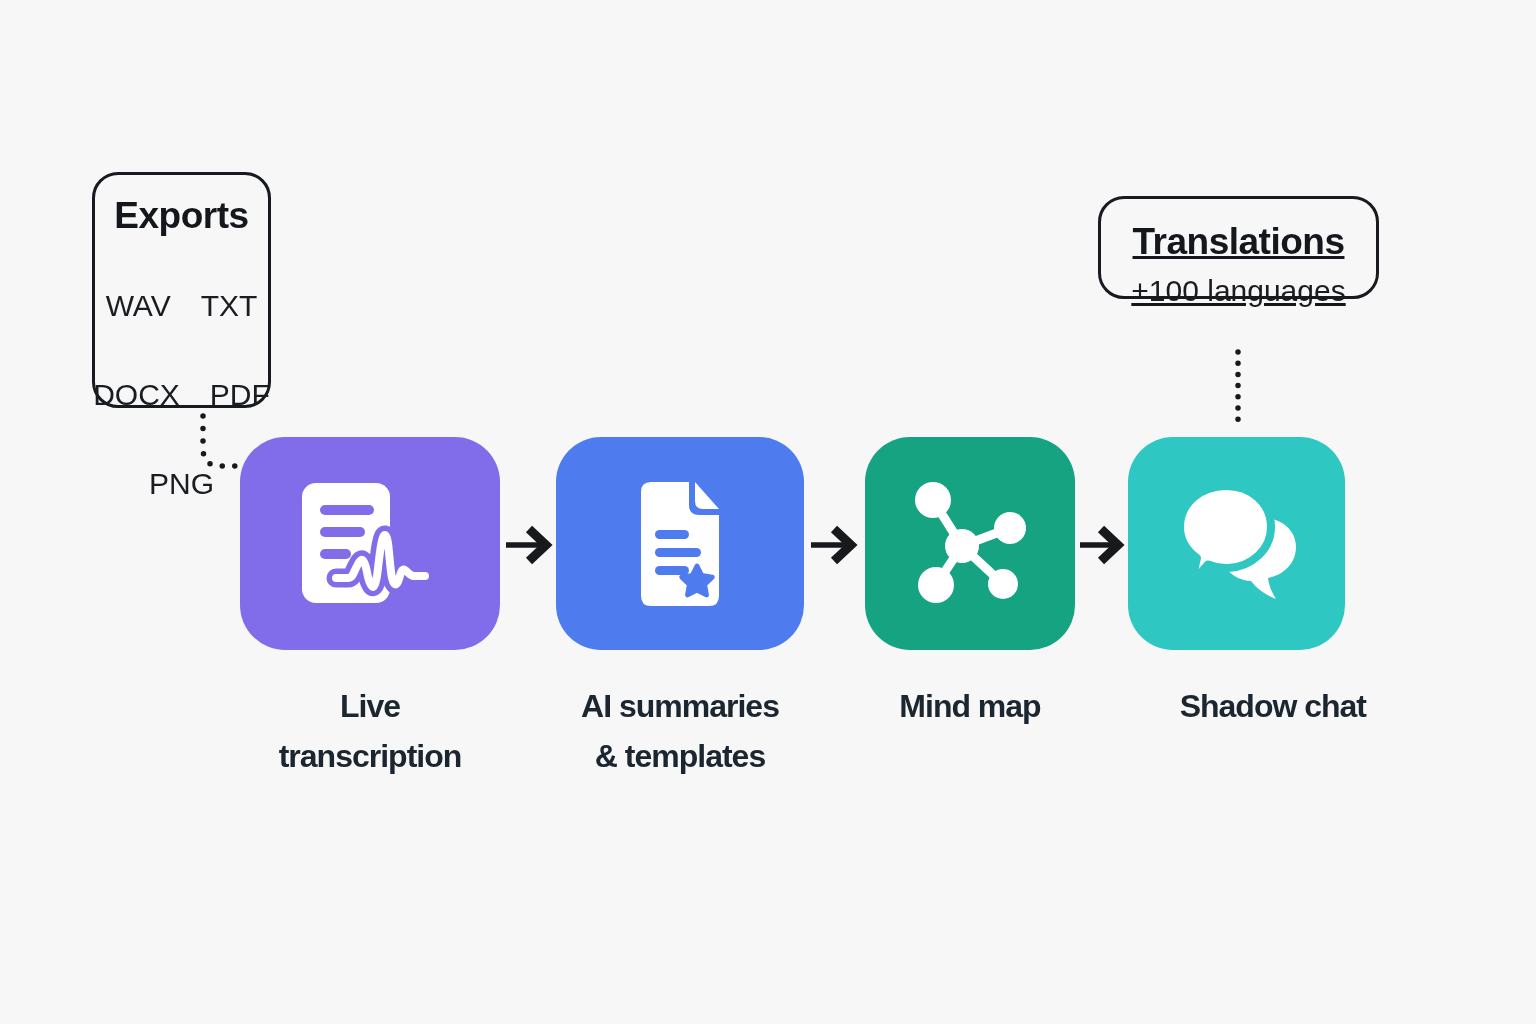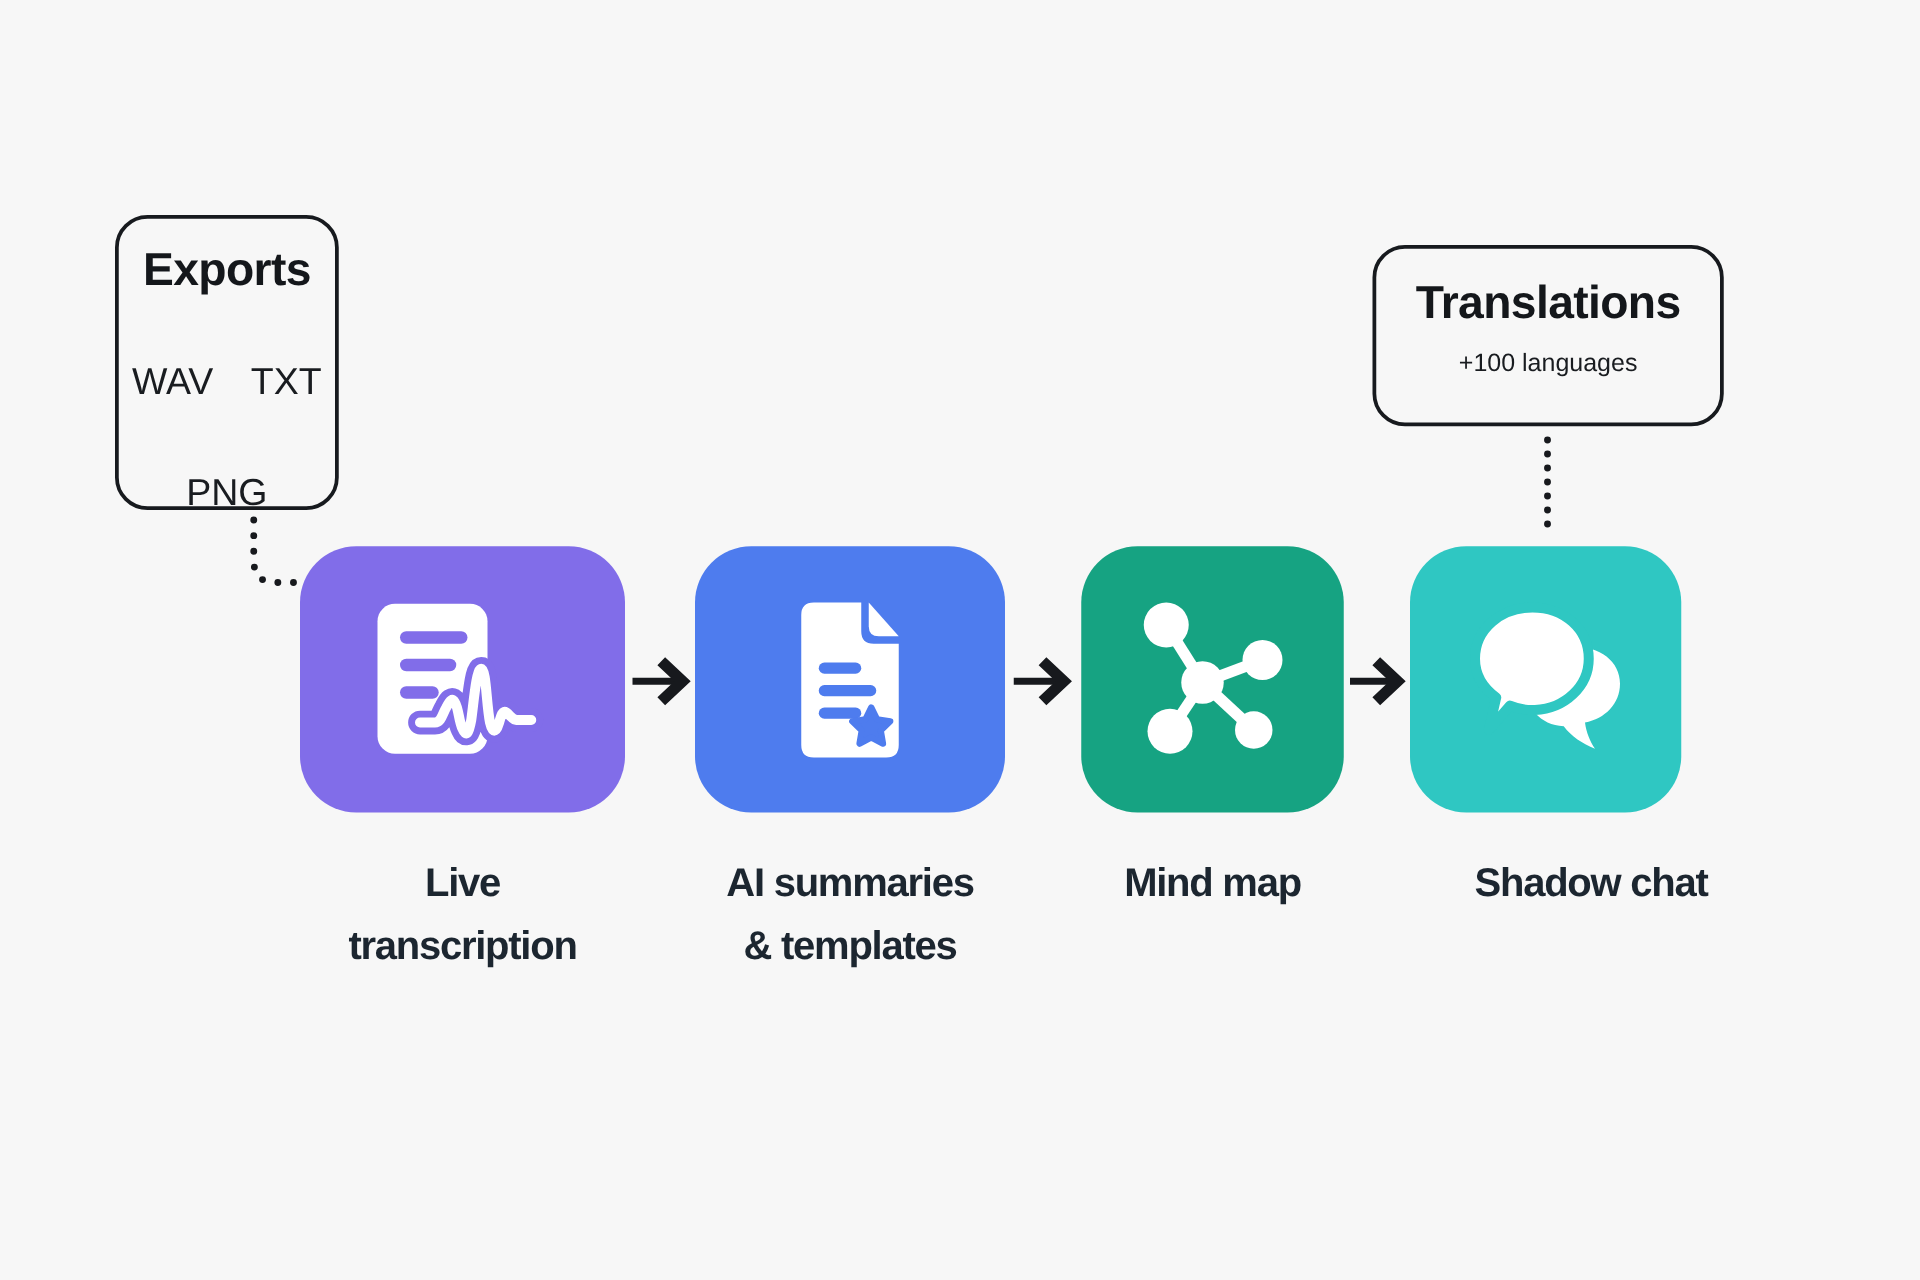--- a/index.html
+++ b/index.html
@@ -10,24 +10,24 @@
   }
   #canvas{position:relative;width:1536px;height:1024px;background:#f7f7f7;}
 
   
   .callout{
     position:absolute;box-sizing:border-box;
     border:3.5px solid #171a1e;border-radius:26px;
     text-align:center;color:#14171b;background:transparent;
   }
   .callout-exports{left:92px;top:172px;width:179px;height:236px;padding-top:18px;}
-  .callout-translations{left:1098px;top:196px;width:281px;height:145px;padding-top:20px;}
+  .callout-translations{left:1098px;top:196px;width:281px;height:103px;padding-top:20px;text-decoration:underline;}
   .callout-title{font-weight:700;font-size:37px;line-height:46px;letter-spacing:-0.5px;}
   .fmt-row{display:flex;justify-content:center;gap:30px;font-size:30px;line-height:45px;color:#191c20;margin-top:44px;}
-  .callout-sub{font-size:20px;line-height:40px;margin-top:6px;color:#191c20;}
+  .callout-sub{font-size:30px;line-height:40px;margin-top:6px;color:#191c20;}
 
   
   .tile{
     position:absolute;top:437px;height:213px;border-radius:45px;
     display:flex;align-items:center;justify-content:center;
   }
   .tile-1{left:240px;width:260px;}
   .tile-2{left:556px;width:248px;}
   .tile-3{left:865px;width:210px;}
   .tile-4{left:1128px;width:217px;}
@@ -50,20 +50,24 @@
 </head>
 <body>
 
 <div id="canvas">
 
   <div class="callout callout-exports">
     <div class="callout-title">Exports</div>
     <div class="fmt-row">
       <span>WAV</span>
       <span>TXT</span>
+    </div>
+    <div class="fmt-row">
+      <span>DOCX</span>
+      <span>PDF</span>
     </div>
     <div class="fmt-row">
       <span>PNG</span>
     </div>
   </div>
 
   <div class="callout callout-translations">
     <div class="callout-title">Translations</div>
     <div class="callout-sub">+100 languages</div>
   </div>

